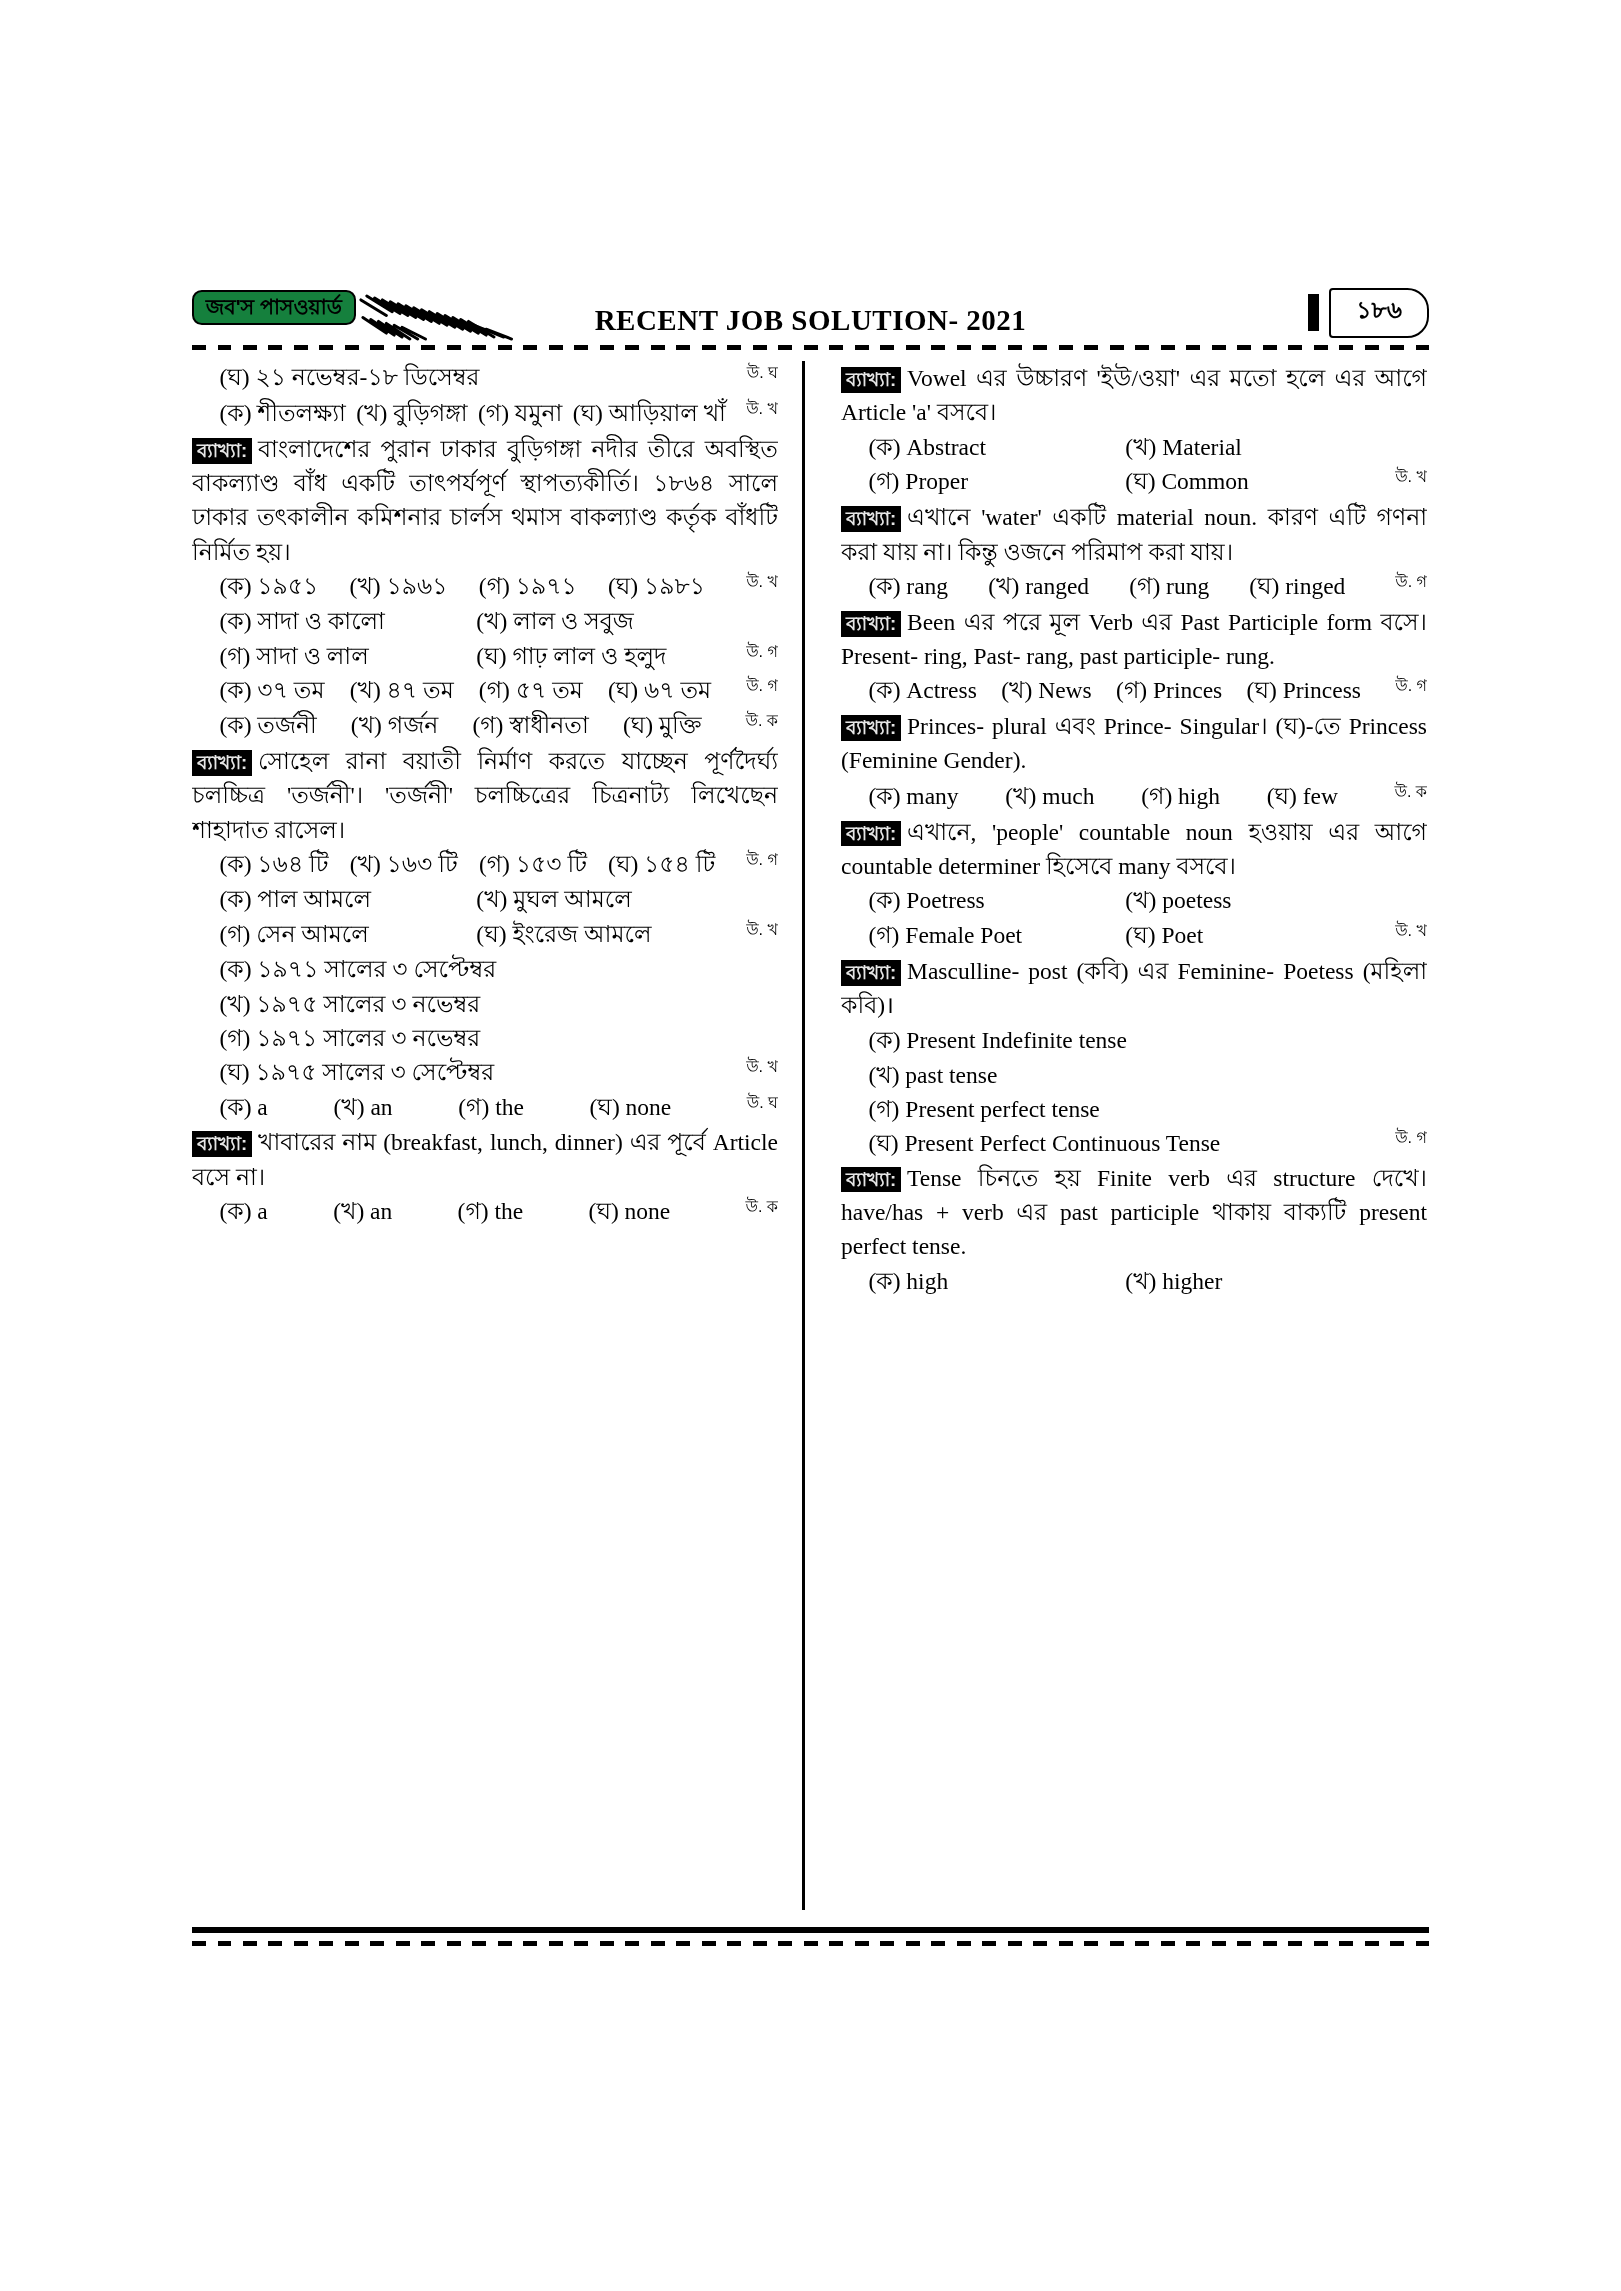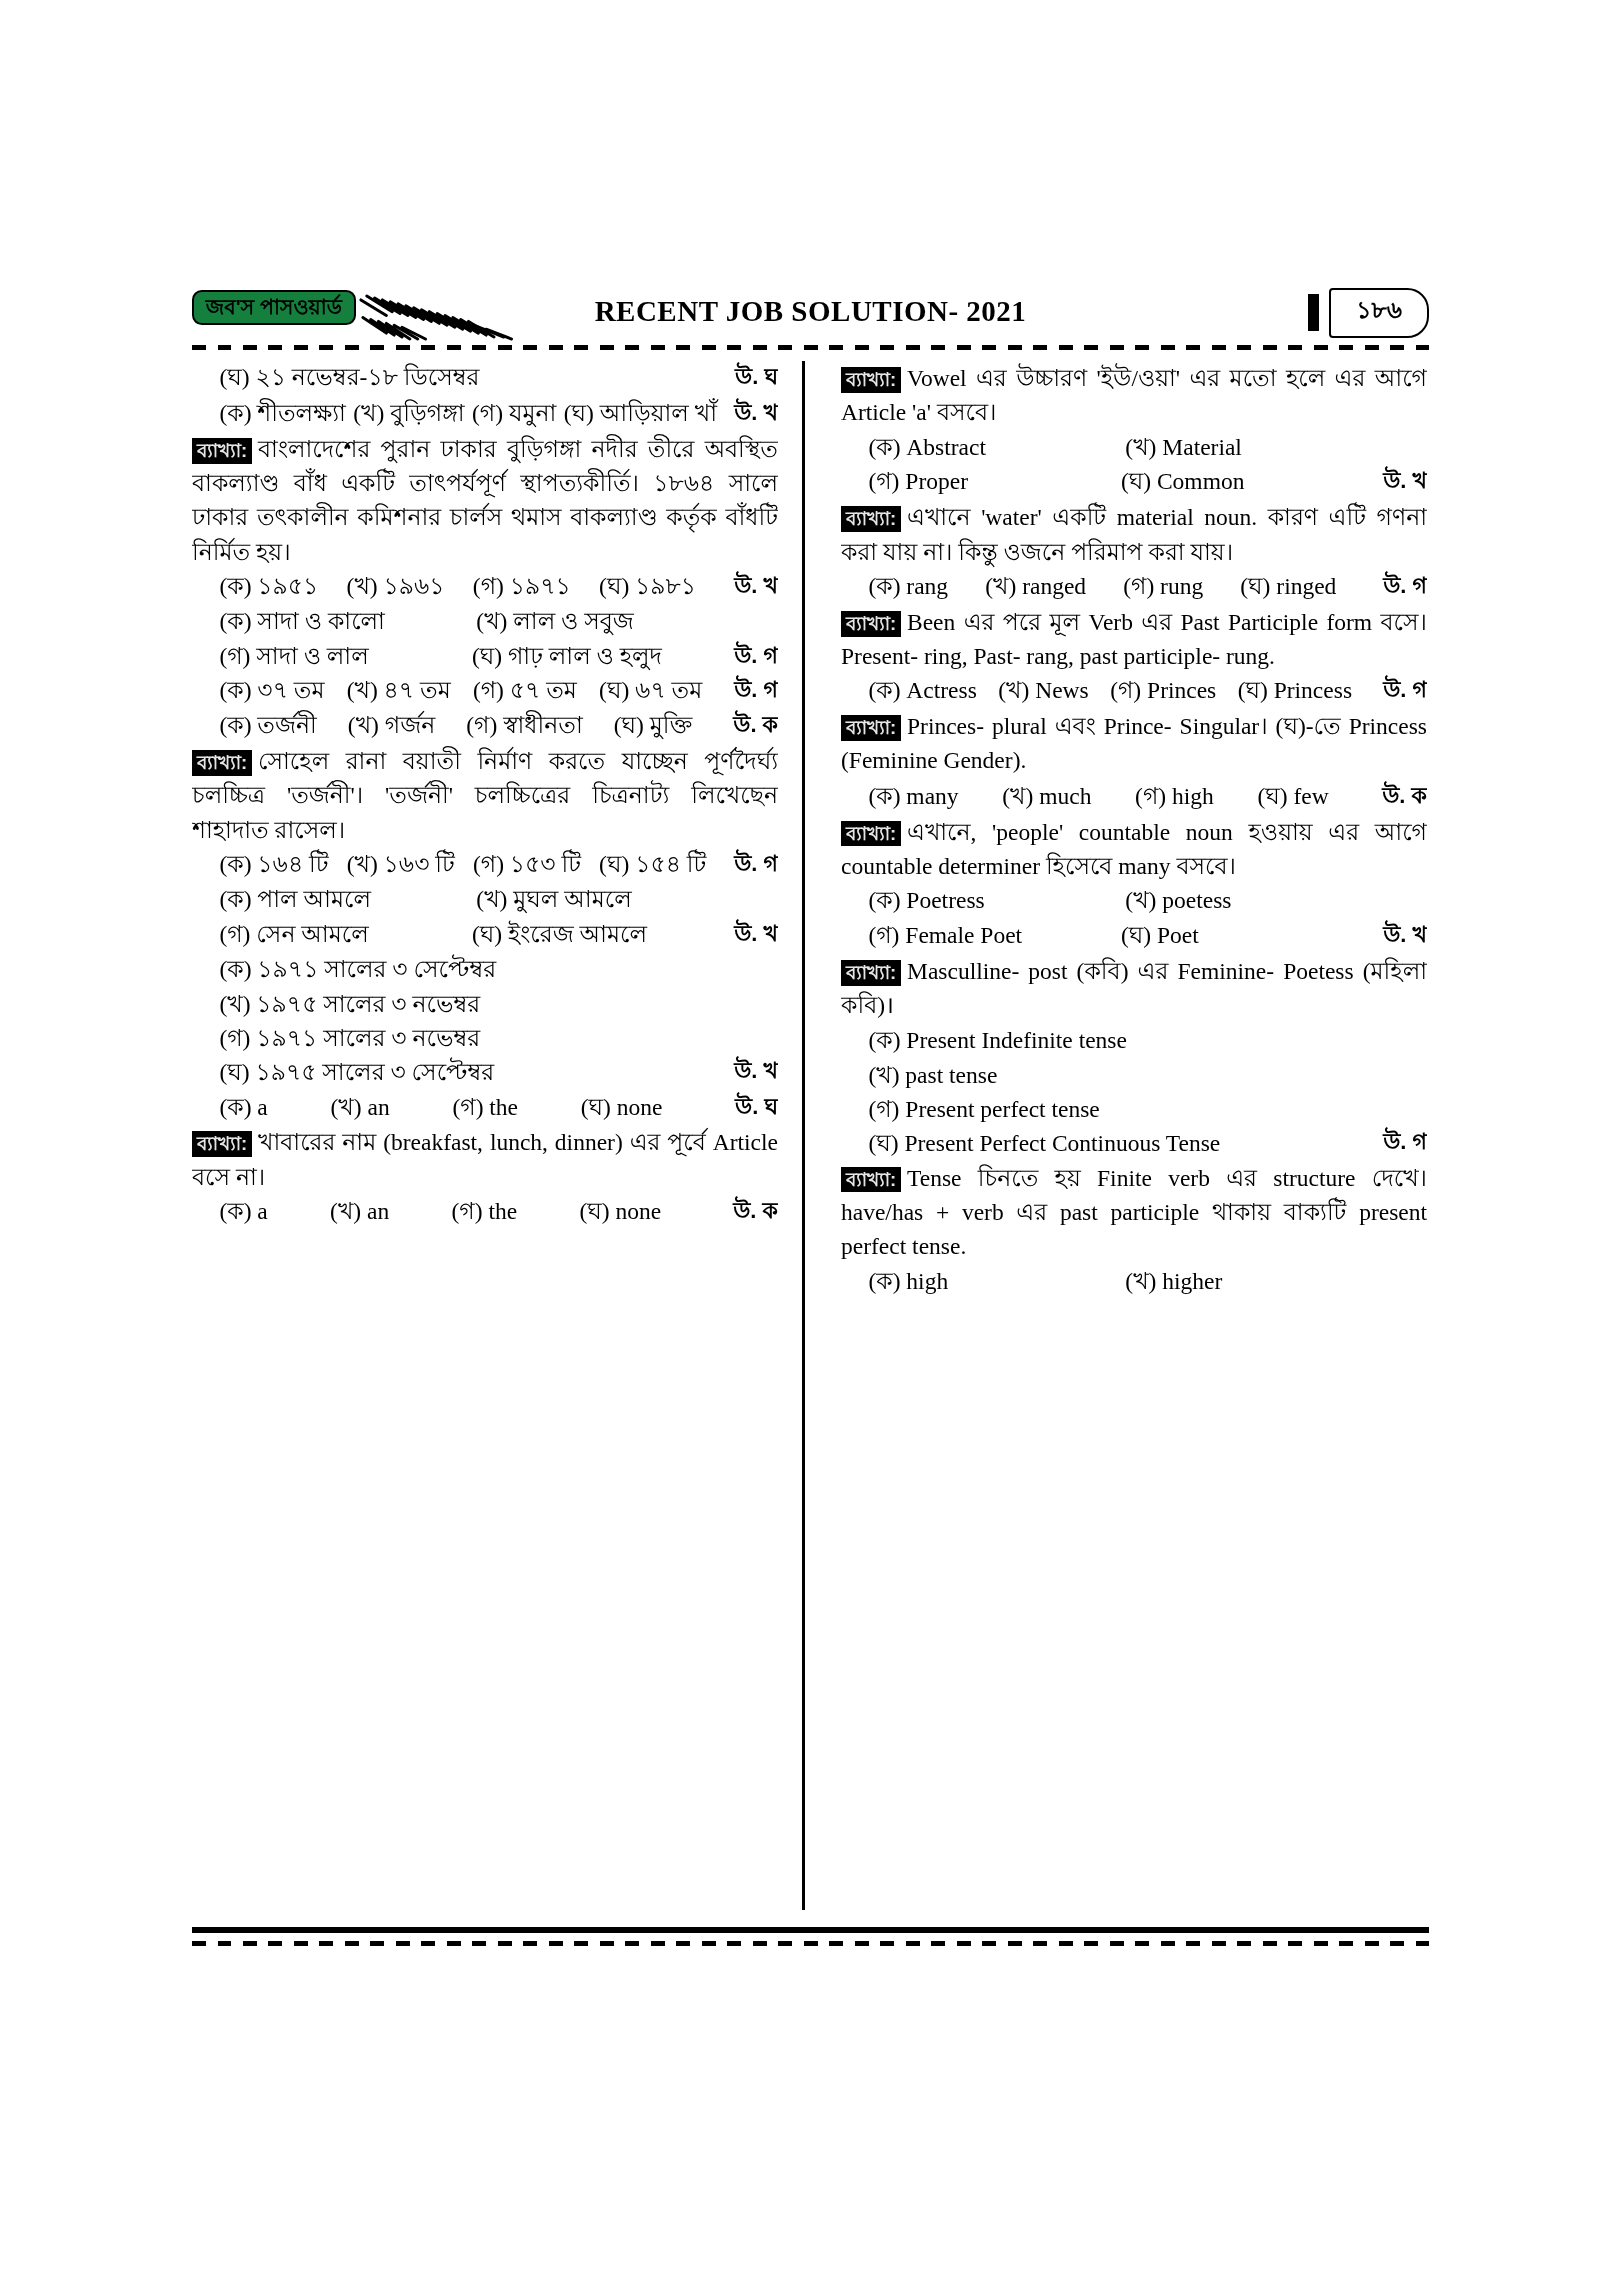--- a/index.html
+++ b/index.html
@@ -51,21 +51,21 @@
     left: 165px;
     top: 7.8px;
     width: 225px;
     height: 47px;
     z-index: 2;
   }
   .header-title {
     position: absolute;
     left: 0;
     right: 0;
-    top: 9px;
+    top: 18px;
     text-align: center;
     font-family: "Liberation Serif", "DejaVu Serif", serif;
     font-weight: bold;
     font-size: 29px;
     letter-spacing: 0.5px;
     white-space: nowrap;
   }
   .page-num-wrap {
     position: absolute;
     right: 0;
@@ -158,23 +158,23 @@
     font-size: 23.5px;
     line-height: 1.44;
     margin: 0 0 1px 0;
     padding-left: 27.4px;
   }
   .optrow .opt { white-space: nowrap; }
   .optrow.two .opt  { width: 46%; }
   .optrow.four .opt { flex: 1 1 auto; }
   .ans {
     margin-left: auto;
-    font-weight: bold;
+    font-weight: normal;
     font-family: "Liberation Sans", "DejaVu Sans", sans-serif;
-    font-size: 22px;
+    font-size: 16px;
     white-space: nowrap;
     padding-left: 9.8px;
   }
   .optstack {
     padding-left: 27.4px;
     font-size: 23.5px;
     line-height: 1.46;
   }
   .optstack .row { display: flex; }
   .optstack .row .ans { margin-left: auto; }

